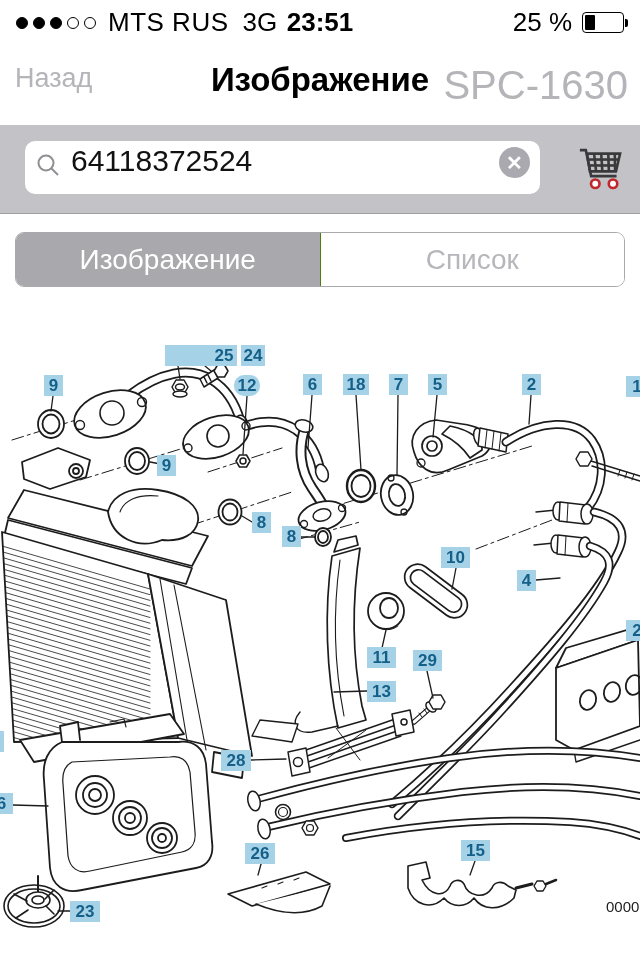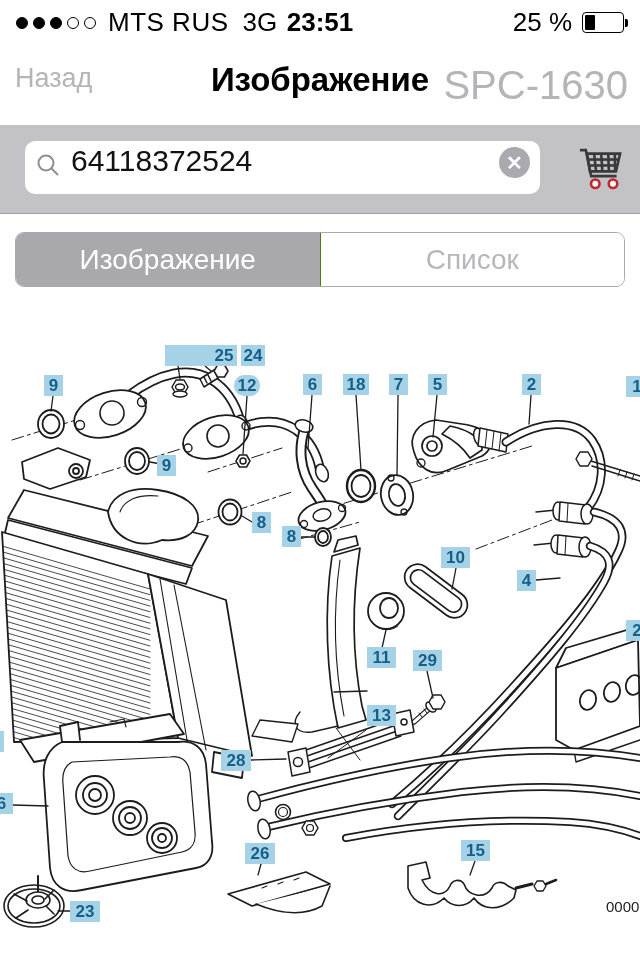--- a/index.html
+++ b/index.html
@@ -432,21 +432,21 @@
       <div class="callout" style="left: 522px; top: 374px; width: 19px; pointer-events: auto;">2</div>
       <div class="callout" style="left: 626px; top: 376px; width: 22px; pointer-events: auto;">1</div>
       <div class="callout" style="left: 157px; top: 455px; width: 19px; pointer-events: auto;">9</div>
       <div class="callout" style="left: 252px; top: 512px; width: 19px; pointer-events: auto;">8</div>
       <div class="callout" style="left: 282px; top: 526px; width: 19px; pointer-events: auto;">8</div>
       <div class="callout" style="left: 441px; top: 547px; width: 29px; pointer-events: auto;">10</div>
       <div class="callout" style="left: 517px; top: 570px; width: 19px; pointer-events: auto;">4</div>
       <div class="callout" style="left: 626px; top: 620px; width: 22px; pointer-events: auto;">2</div>
       <div class="callout" style="left: 367px; top: 647px; width: 29px; pointer-events: auto;">11</div>
       <div class="callout" style="left: 413px; top: 650px; width: 29px; pointer-events: auto;">29</div>
-      <div class="callout" style="left: 367px; top: 681px; width: 29px; pointer-events: auto; margin-top: 24px;">13</div>
+      <div class="callout" style="left: 367px; top: 681px; width: 29px; pointer-events: auto;">13</div>
       <div class="callout" style="left: 221px; top: 750px; width: 30px; pointer-events: auto;">28</div>
       <div class="callout" style="left: -10px; top: 793px; width: 23px; pointer-events: auto;">6</div>
       <div class="callout" style="left: -15px; top: 731px; width: 19px; pointer-events: auto;"></div>
       <div class="callout" style="left: 245px; top: 843px; width: 30px; pointer-events: auto;">26</div>
       <div class="callout" style="left: 461px; top: 840px; width: 29px; pointer-events: auto;">15</div>
       <div class="callout" style="left: 70px; top: 901px; width: 30px; pointer-events: auto;">23</div>
     </div>
   <div class="sheetnum" style="top:610px">00008</div>
 </div>
 

